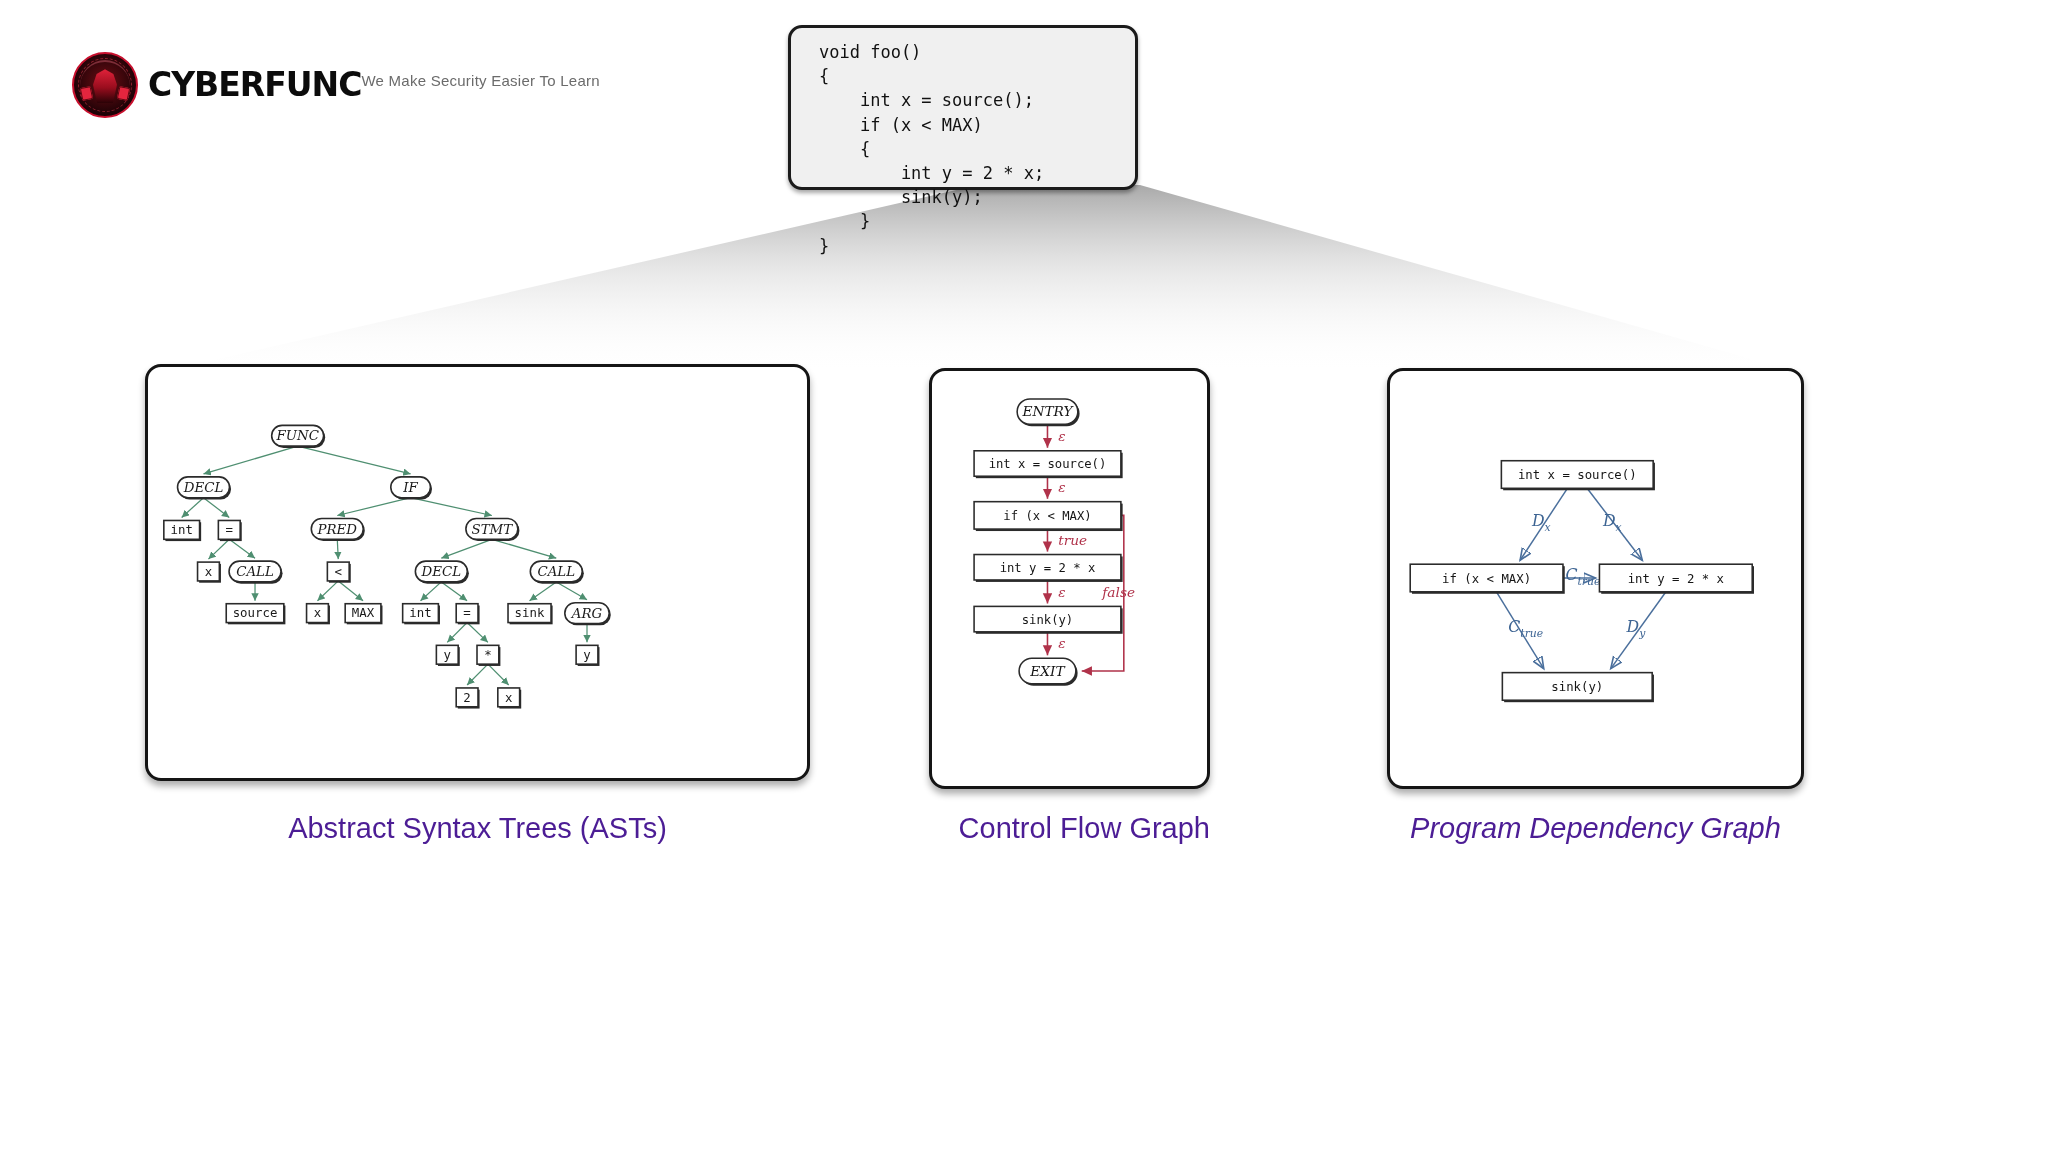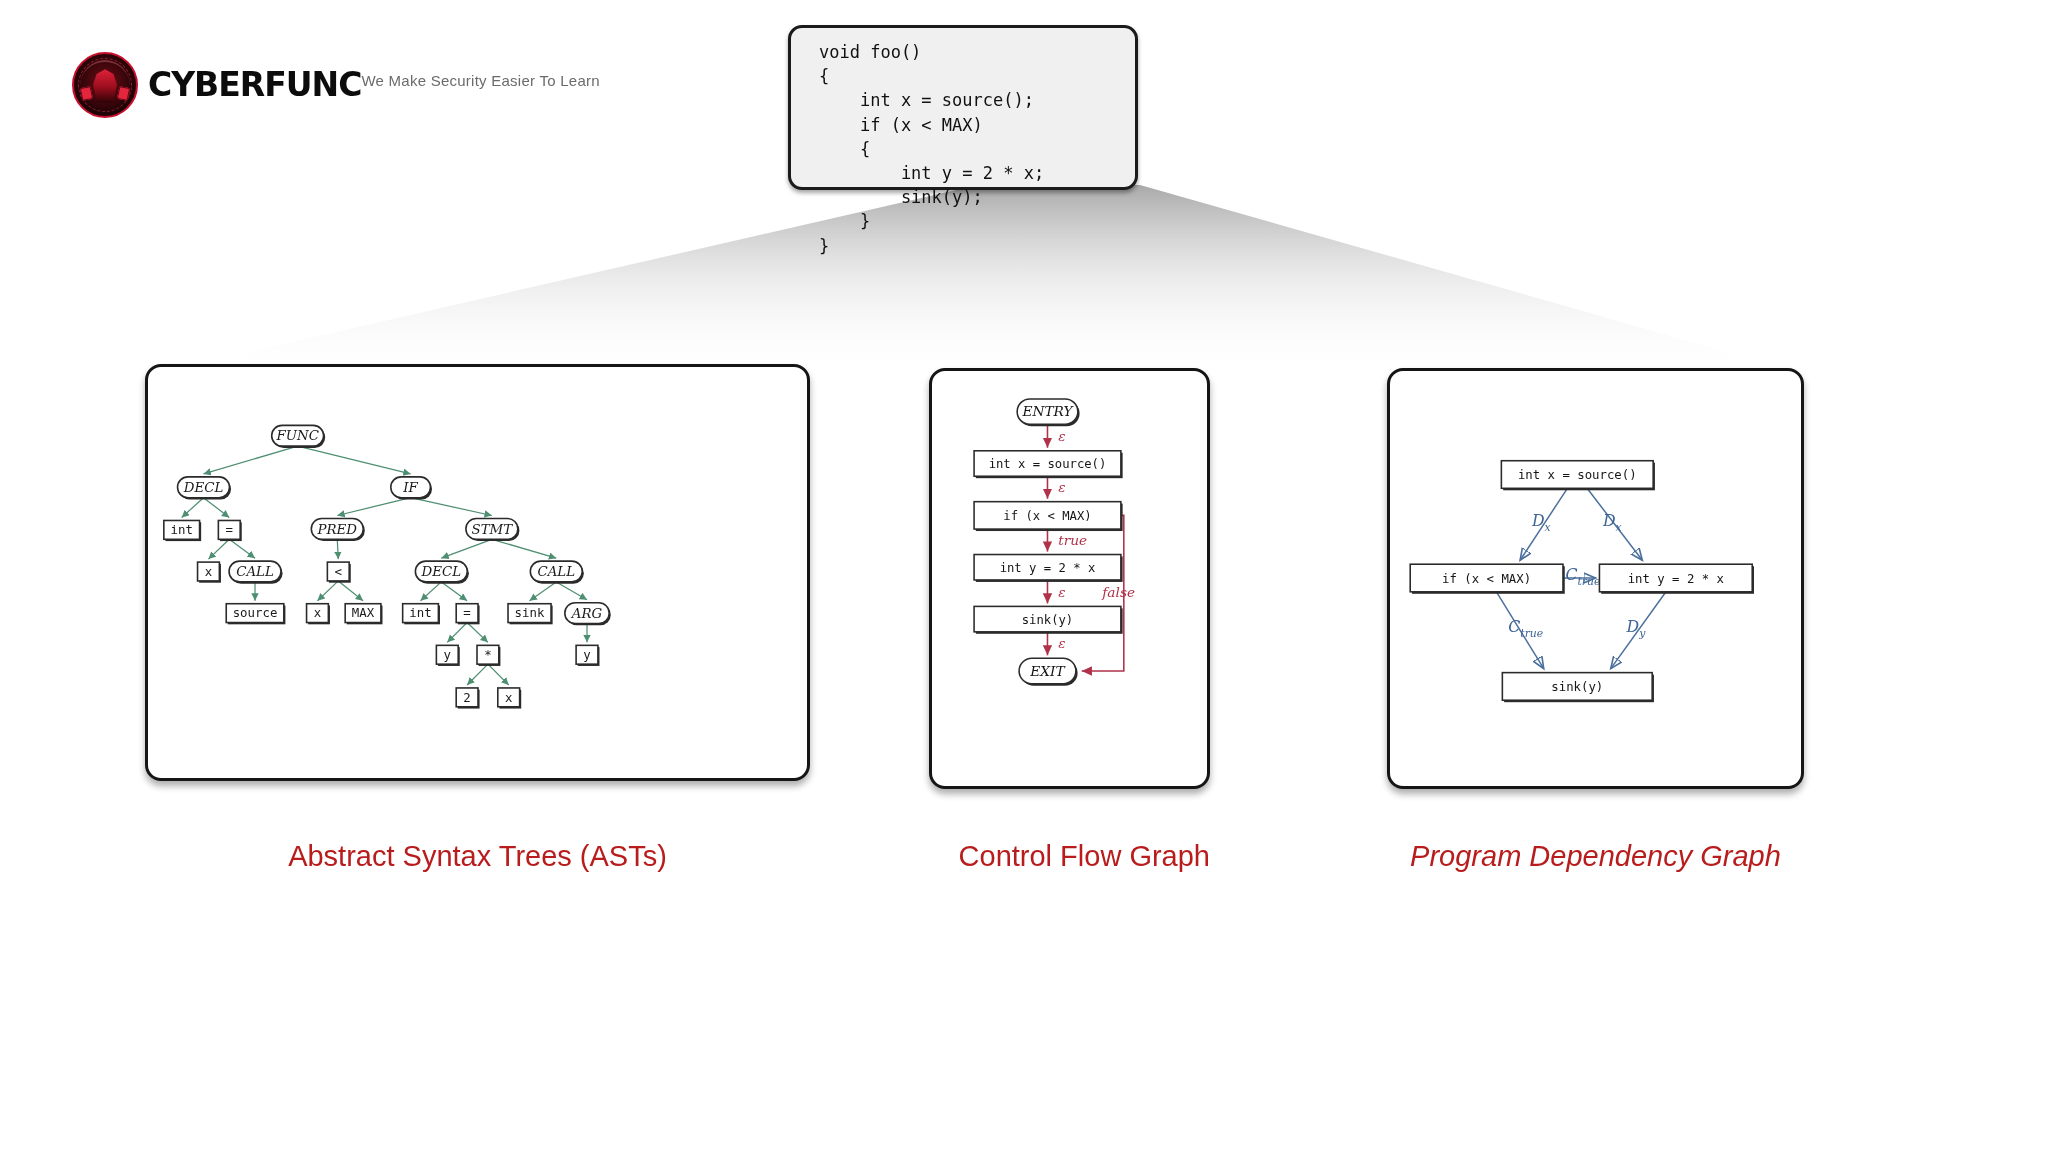--- a/index.html
+++ b/index.html
@@ -73,22 +73,22 @@
     border:3.5px solid #151515;border-radius:16px;
     box-shadow:0 5px 7px rgba(0,0,0,.32);
     box-sizing:border-box;z-index:2;overflow:hidden;
   }
   #panel-ast{left:145px;top:364px;width:665px;height:417px;}
   #panel-cfg{left:929px;top:368px;width:281px;height:421px;}
   #panel-pdg{left:1387px;top:368px;width:417px;height:421px;}
   .panel svg{display:block;width:100%;height:100%;}
 
   .cap{
-    position:absolute;top:840px;text-align:center;
-    font-size:29px;color:#b91c1c;font-family:"Liberation Sans", sans-serif;
+    position:absolute;top:812px;text-align:center;
+    font-size:29px;color:#4c1d95;font-family:"Liberation Sans", sans-serif;
     white-space:nowrap;
   }
   #cap-ast{left:145px;width:665px;}
   #cap-cfg{left:929px;width:281px;text-align:right;}
   #cap-pdg{left:1387px;width:417px;font-style:italic;}
 
   
   .nt{font-family:"DejaVu Serif", serif;font-style:italic;font-size:13.5px;fill:#1a1a1a;}
   .tm{font-family:"DejaVu Sans Mono", monospace;font-size:12.5px;fill:#1a1a1a;}
   .cfgm{font-family:"DejaVu Sans Mono", monospace;font-size:12.5px;fill:#151515;}

